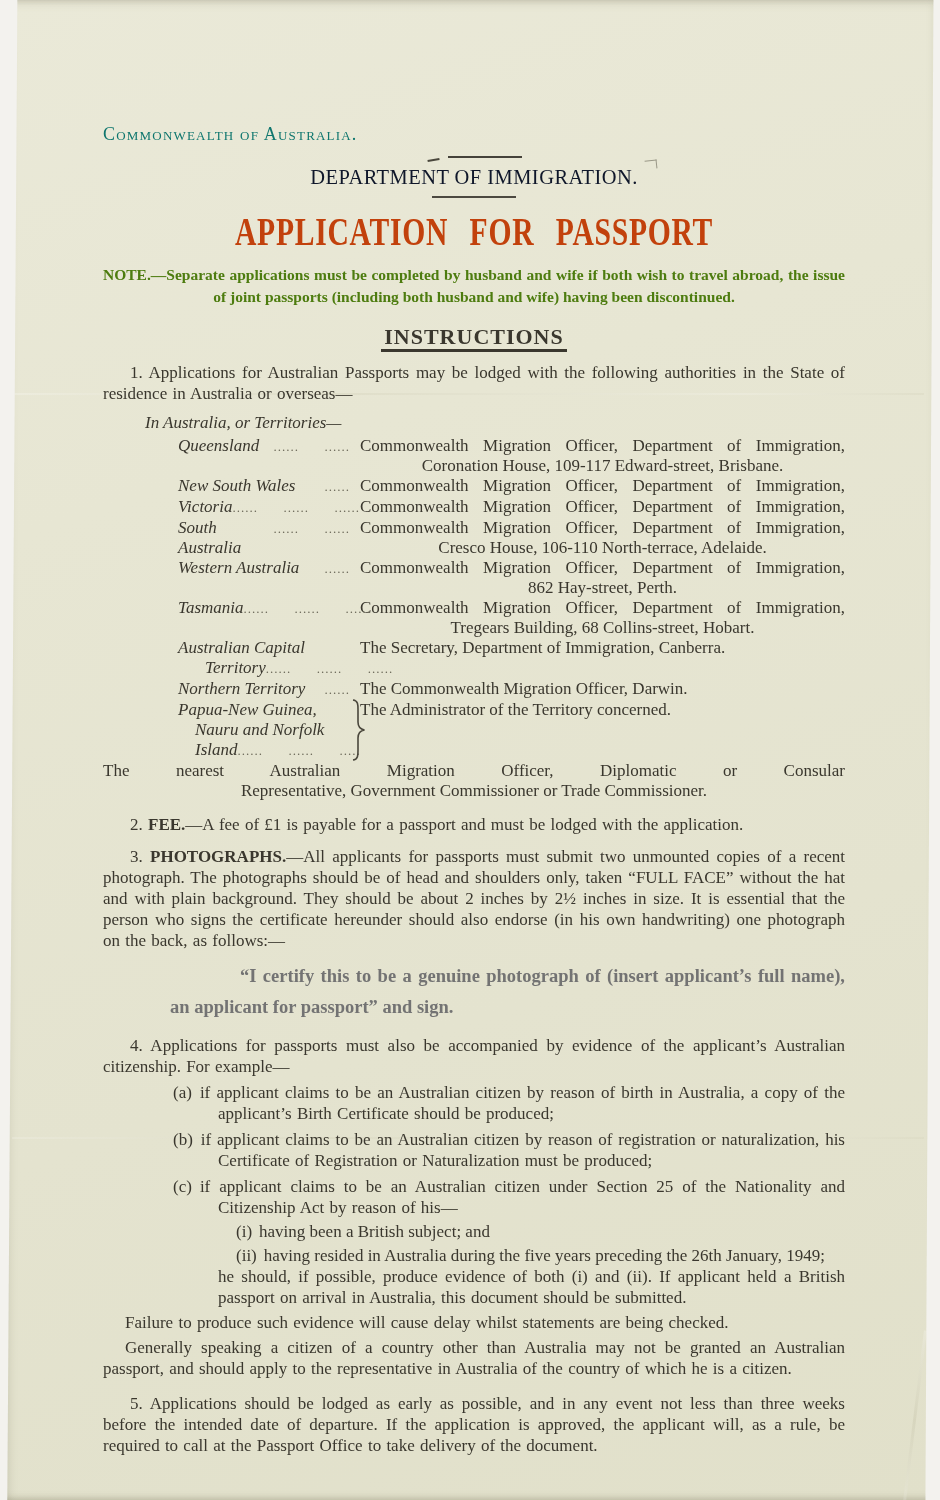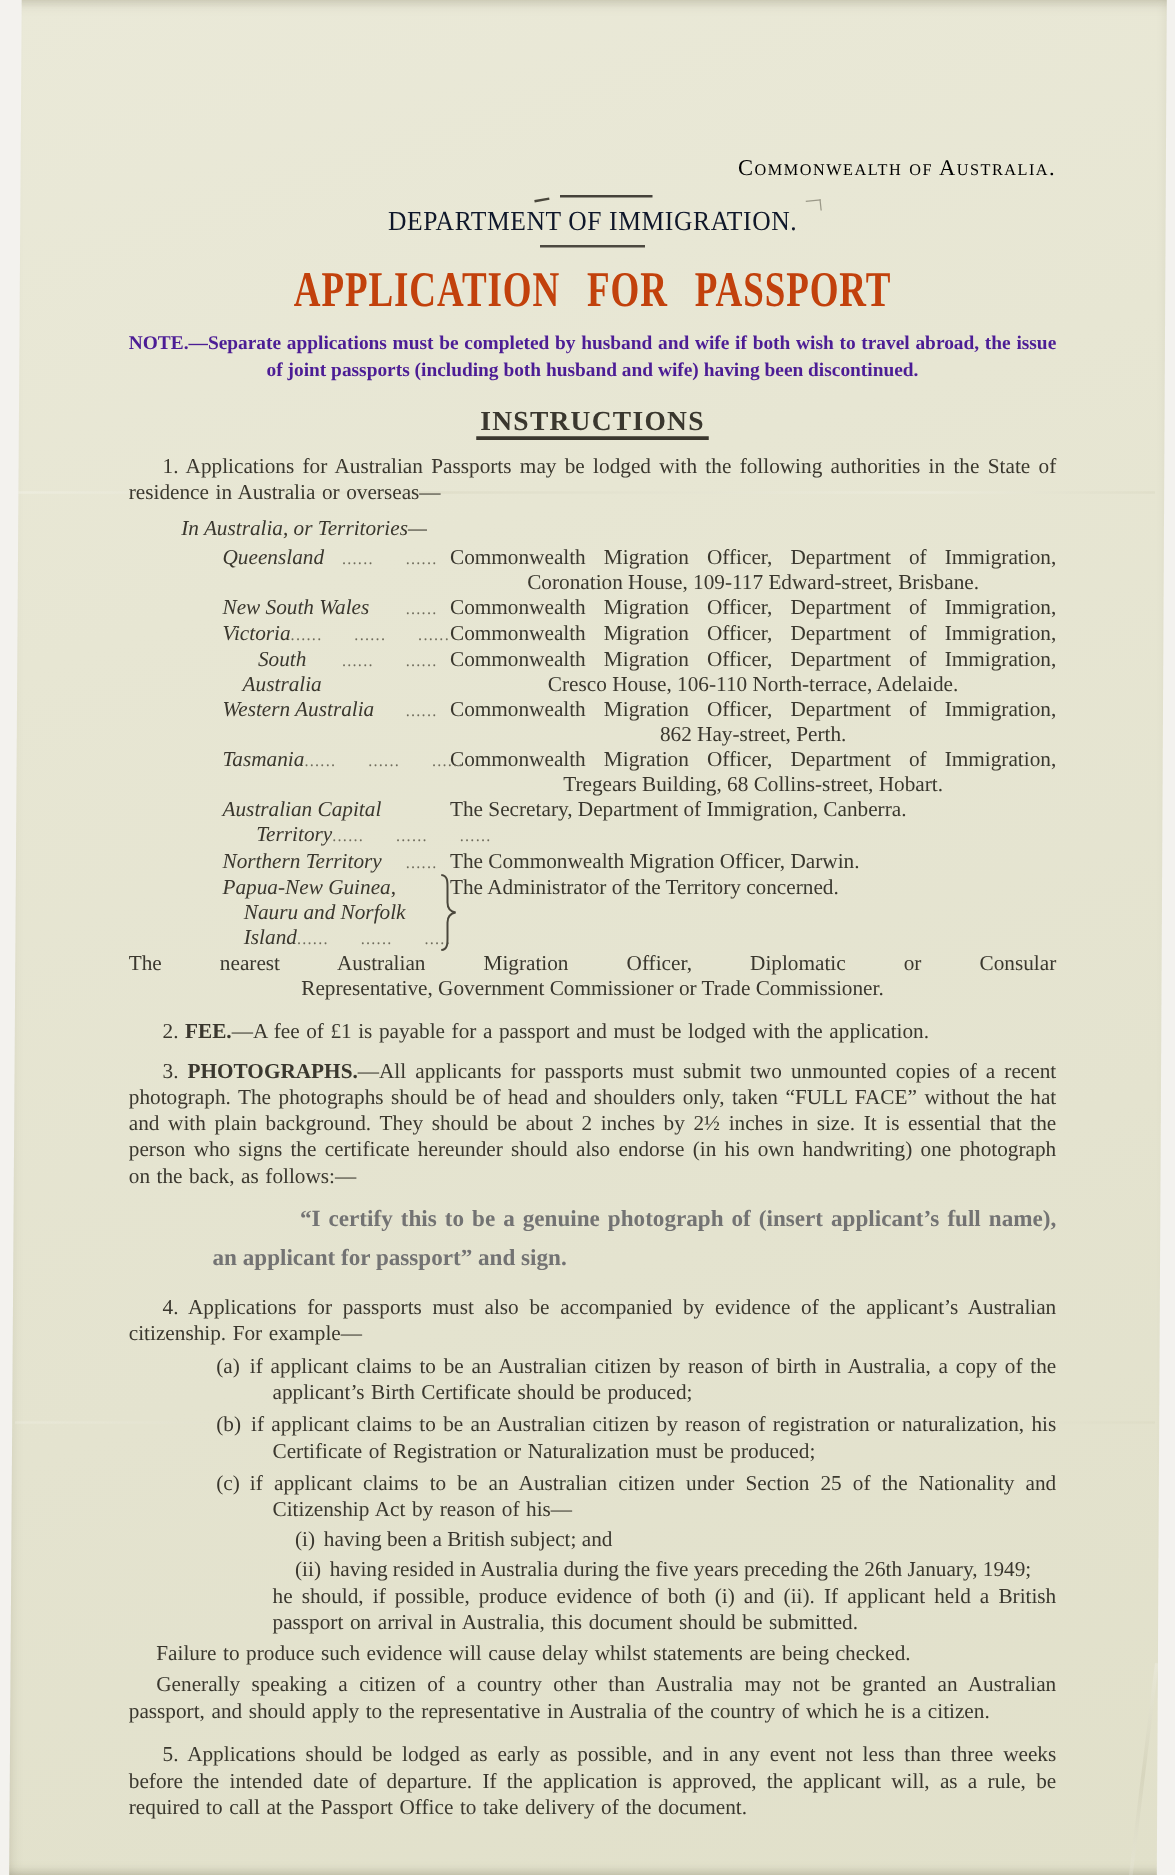--- a/index.html
+++ b/index.html
@@ -21,45 +21,45 @@
     background:linear-gradient(90deg,rgba(255,255,255,.5),rgba(160,155,120,.25) 35%,rgba(255,255,255,.4) 80%,rgba(160,155,120,.2));}
   .crease.c1{top:393px}
   .crease.c2{top:1137px;opacity:.32}
   .crease.c3{left:auto;right:24px;top:1330px;width:3px;height:180px;transform:rotate(7deg);
     background:linear-gradient(180deg,rgba(255,255,255,.45),rgba(150,145,110,.3),rgba(255,255,255,.4));}
   .pencil{position:absolute;left:645px;top:160px;width:11px;height:8px;opacity:.55;transform:rotate(-6deg);
     border-top:1.5px solid #5c594a;border-right:1.5px solid #5c594a;}
 
   .content{position:absolute;left:103px;top:0;width:742px;color:#3a372e;font-size:17px;line-height:21px;}
 
-  .org{margin-top:124px;text-align:right;font-variant:small-caps;font-size:18px;letter-spacing:1.2px;color:#000000;}
+  .org{margin-top:124px;text-align:left;font-variant:small-caps;font-size:18px;letter-spacing:1.2px;color:#0f766e;}
   .rule1{display:flex;align-items:center;justify-content:center;margin-top:11px;gap:9px;}
   .rule1 .tick{width:12px;height:2px;background:#4a473c;transform:rotate(-10deg) translateY(3px);}
   .rule1 .bar{width:74px;height:2px;background:#45423a;}
   .dept{margin-top:8px;text-align:center;font-size:22px;letter-spacing:.5px;color:#0f172a;}
   .dept span{display:inline-block;transform:scaleX(.93);transform-origin:center;}
   .rule2{margin:9px auto 0;width:84px;height:2px;background:#4c4940;}
   .title{margin-top:13px;text-align:center;font-weight:bold;font-size:40px;line-height:42px;white-space:nowrap;color:#c2410c;}
   .title span{display:inline-block;transform:scaleX(.74);transform-origin:center;word-spacing:18px;letter-spacing:1px;}
 
-  .note{margin-top:11px;font-weight:bold;font-size:15.5px;line-height:22px;color:#4c1d95;}
+  .note{margin-top:11px;font-weight:bold;font-size:15.5px;line-height:22px;color:#4d7c0f;}
   .jl{text-align:justify;text-align-last:justify;}
   .cl{text-align:center;}
 
   .insthead{margin-top:18px;text-align:center;}
   .insthead span{display:inline-block;font-weight:bold;font-size:22px;letter-spacing:1px;
     border-bottom:3px solid #3a372e;padding:0 3px 2px;}
 
   .para{margin:10px 0 0 0;text-align:justify;text-indent:27px;word-spacing:1px;}
   .intro{margin-top:8px;margin-left:42px;font-style:italic;}
 
   .entries{margin-top:3px;line-height:20px;}
   .entry{display:flex;}
   .ename{width:257px;flex:0 0 257px;font-style:italic;position:relative;}
-  .nline{display:flex;align-items:baseline;padding-left:75px;text-align:center;}
+  .nline{display:flex;align-items:baseline;padding-left:75px;}
   .nline.ind1{padding-left:102px;}
   .nline.ind2{padding-left:92px;}
   .ename.wide .nline{padding-left:42px;}
   .dots{margin-left:auto;padding-right:10px;font-style:normal;font-size:13px;letter-spacing:1px;color:#6f6c5c;white-space:pre;}
   .edesc{flex:1;min-width:0;}
   .dline{}
   .stretch{text-align:justify;text-align-last:justify;}
   .centerl{text-align:center;}
   .off1{}
   .brace{position:absolute;right:-6px;top:-1px;width:16px;height:62px;}

